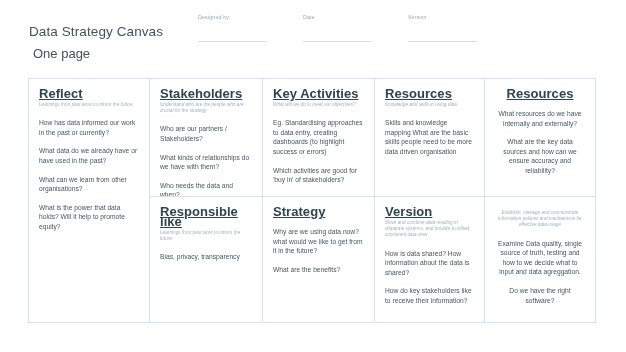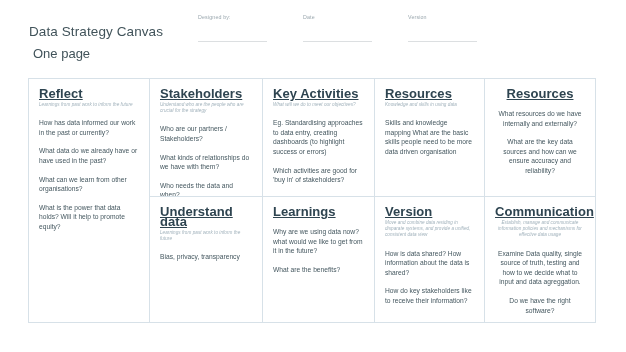--- a/index.html
+++ b/index.html
@@ -190,39 +190,39 @@
     <div class="cell top h-top">
       <div class="cell-title">Stakeholders</div>
       <div class="cell-sub">Understand who are the people who are crucial for the strategy</div>
       <div class="cell-body">
         <p>Who are our partners / Stakeholders?</p>
         <p>What kinds of relationships do we have with them?</p>
         <p>Who needs the data and when?</p>
       </div>
     </div>
     <div class="cell h-bot">
-      <div class="cell-title">Understand data</div>
+      <div class="cell-title">Responsible like</div>
       <div class="cell-sub">Learnings from past work to inform the future</div>
       <div class="cell-body">
         <p>Bias, privacy, transparency</p>
       </div>
     </div>
   </div>
 
   <div class="col col-3">
     <div class="cell top h-top">
       <div class="cell-title">Key Activities</div>
       <div class="cell-sub">What will we do to meet our objectives?</div>
       <div class="cell-body">
         <p>Eg. Standardising approaches to data entry, creating dashboards (to highlight success or errors)</p>
         <p>Which activities are good for 'buy in' of stakeholders?</p>
       </div>
     </div>
     <div class="cell h-bot">
-      <div class="cell-title">Learnings</div>
+      <div class="cell-title">Strategy</div>
       <div class="cell-sub empty"></div>
       <div class="cell-body">
         <p>Why are we using data now? what would we like to get from it in the future?</p>
         <p>What are the benefits?</p>
       </div>
     </div>
   </div>
 
   <div class="col col-4">
     <div class="cell top h-top">
@@ -245,21 +245,20 @@
   <div class="col col-5">
     <div class="cell top h-top">
       <div class="cell-title">Resources</div>
       <div class="cell-sub empty"></div>
       <div class="cell-body">
         <p>What resources do we have  internally and externally?</p>
         <p>What are the key data sources and how can we ensure accuracy and reliability?</p>
       </div>
     </div>
     <div class="cell h-bot">
-      <div class="cell-title">Communication</div>
       <div class="cell-sub">Establish, manage and communicate information policies and mechanisms for effective data usage</div>
       <div class="cell-body">
         <p>Examine Data quality, single source of truth, testing and how to we decide what to input and data agreggation.</p>
         <p>Do we have the right software?</p>
       </div>
     </div>
   </div>
 
 </div>
 

